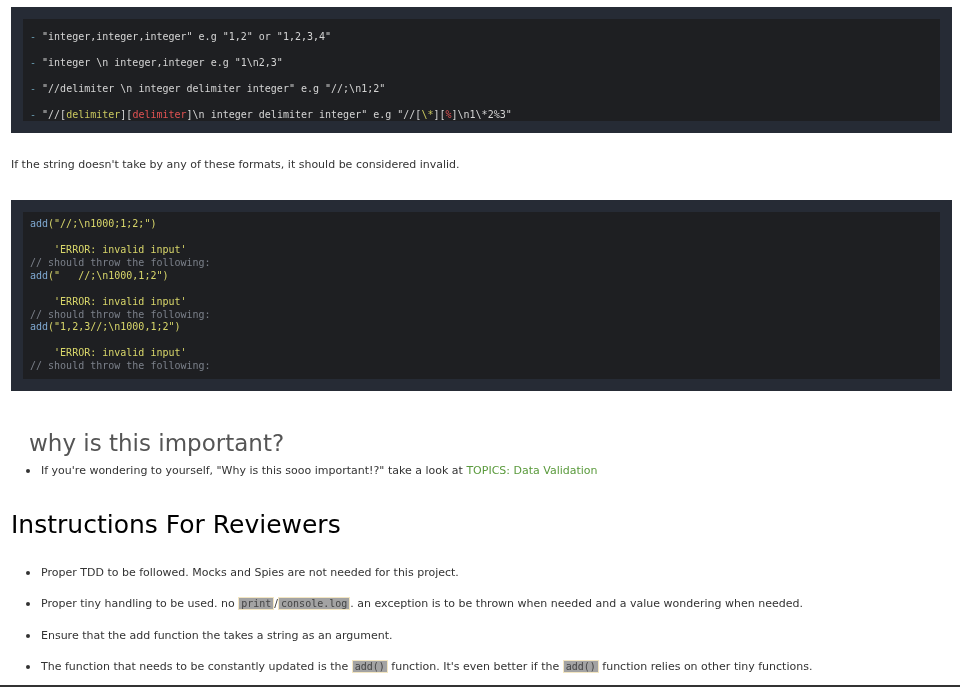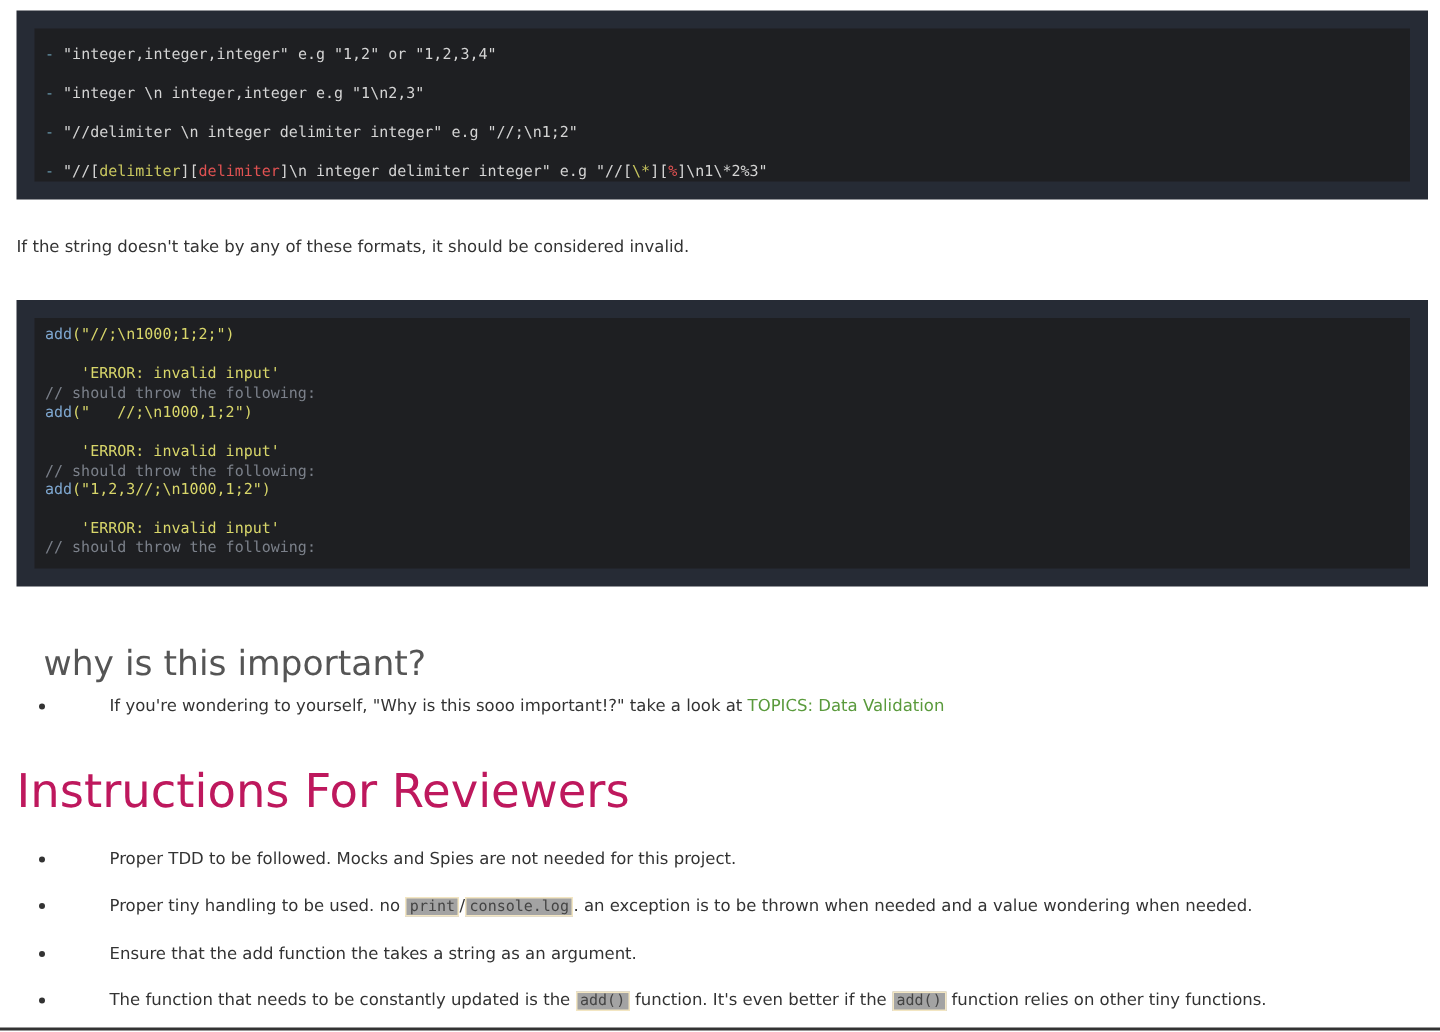--- a/index.html
+++ b/index.html
@@ -32,24 +32,24 @@
     .para {
       position: absolute; left: 11px; top: 158px; font-size: 11px; color: #333;
       white-space: nowrap;
     }
     h2 {
       position: absolute; left: 11px; top: 412px; margin: 18px;
       font-size: 23px; font-weight: normal; color: #555;
     }
     h1 {
       position: absolute; left: 11px; top: 510px; margin: 0;
-      font-size: 31px; font-weight: normal; color: #be185d;
+      font-size: 25px; font-weight: normal; color: #000000;
     }
     .li {
-      position: absolute; left: 41px; font-size: 11px; color: #333; white-space: nowrap; margin-left: 32px;
+      position: absolute; left: 41px; font-size: 11px; color: #333; white-space: nowrap;
     }
     .bullet {
       position: absolute; left: 26px; width: 4px; height: 4px; border-radius: 50%; background: #333;
     }
     .link { color: #5a9a3c; }
     .ic {
       font-family: "DejaVu Sans Mono", monospace; font-size: 10px;
       background: #a3a3a3; border: 1px solid #f3e6c2; padding: 0 2px; color: #444;
     }
     .bottom-rule { position: absolute; left: 0; top: 685px; width: 960px; height: 2px; background: #333; }

